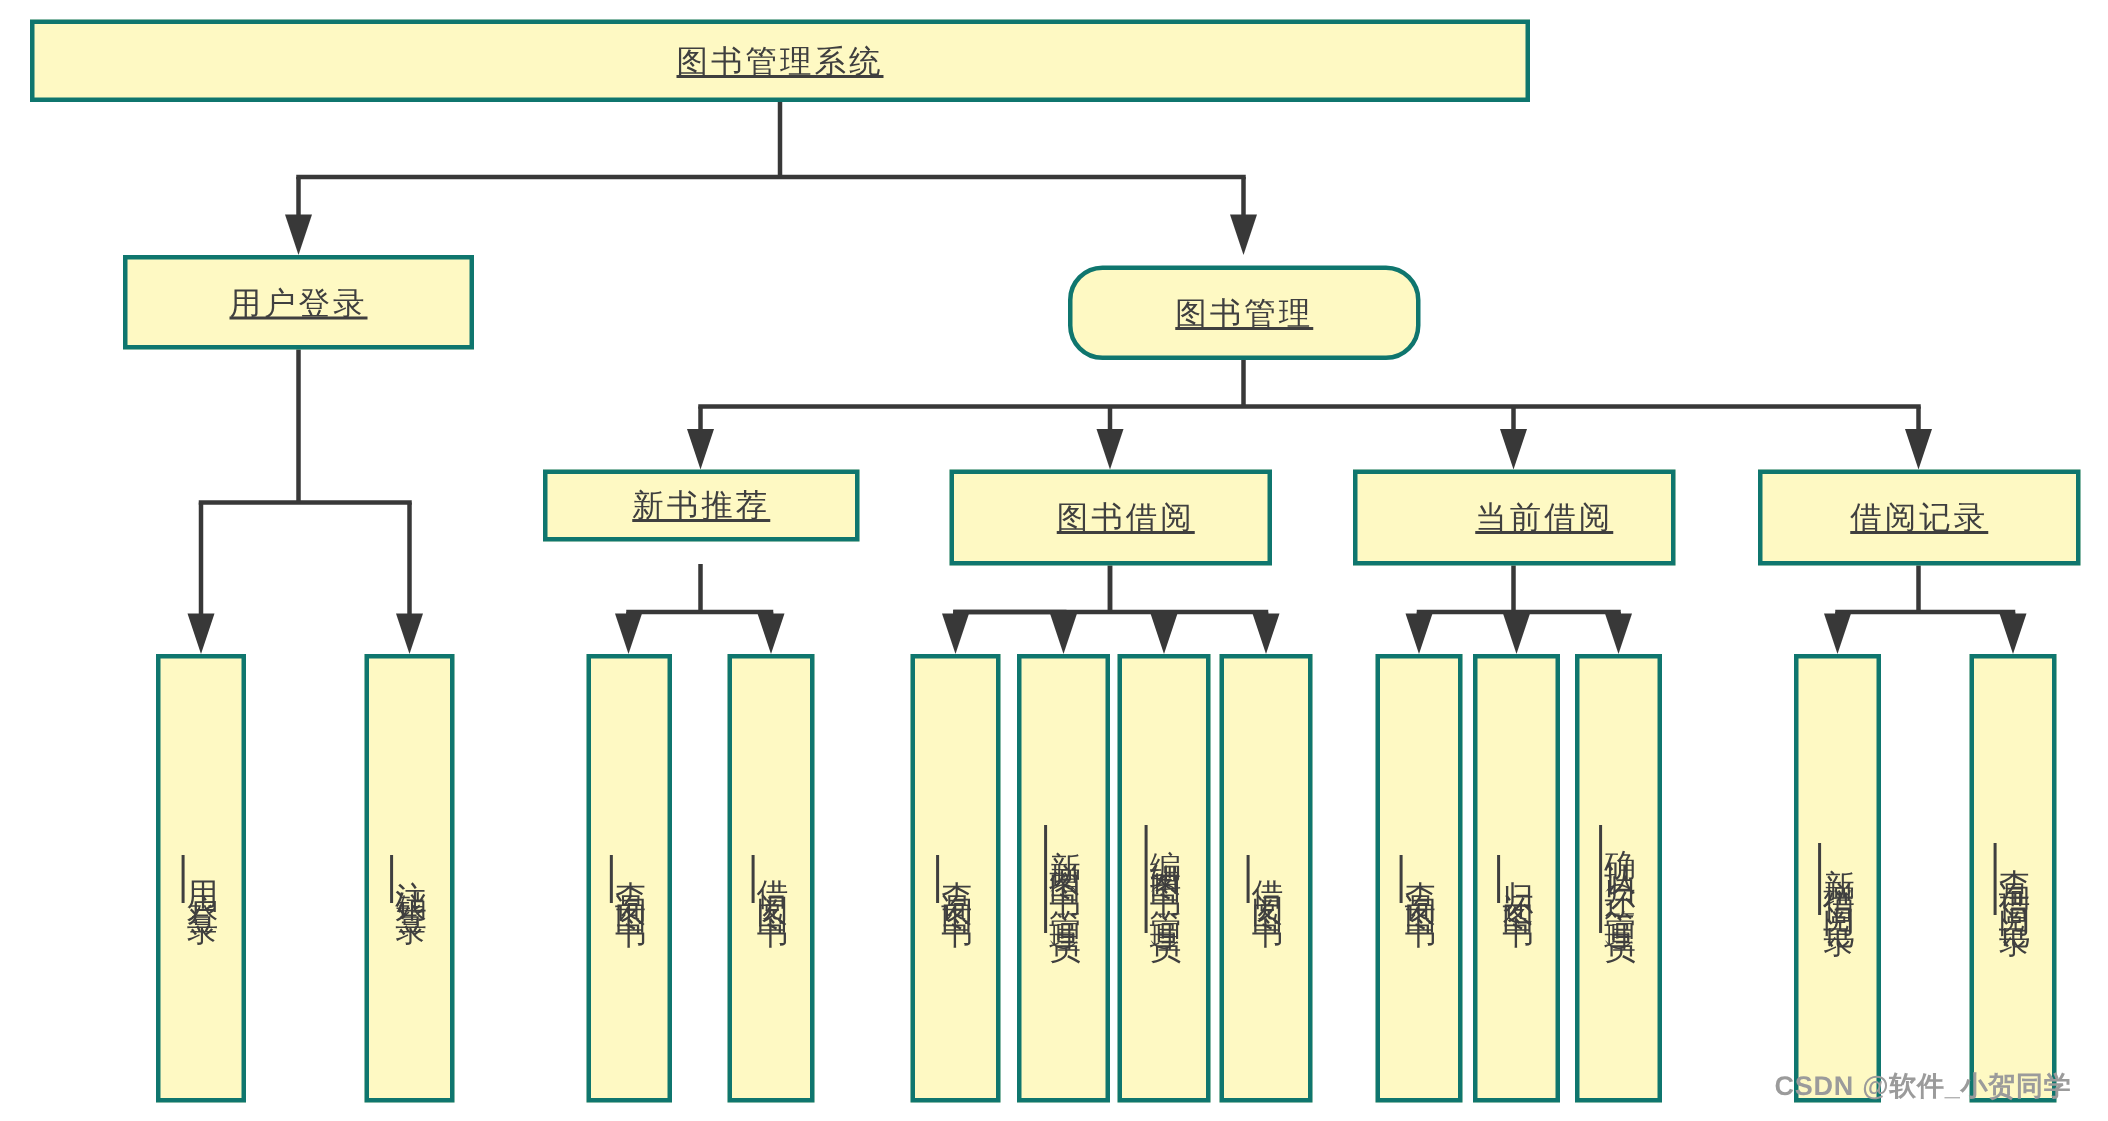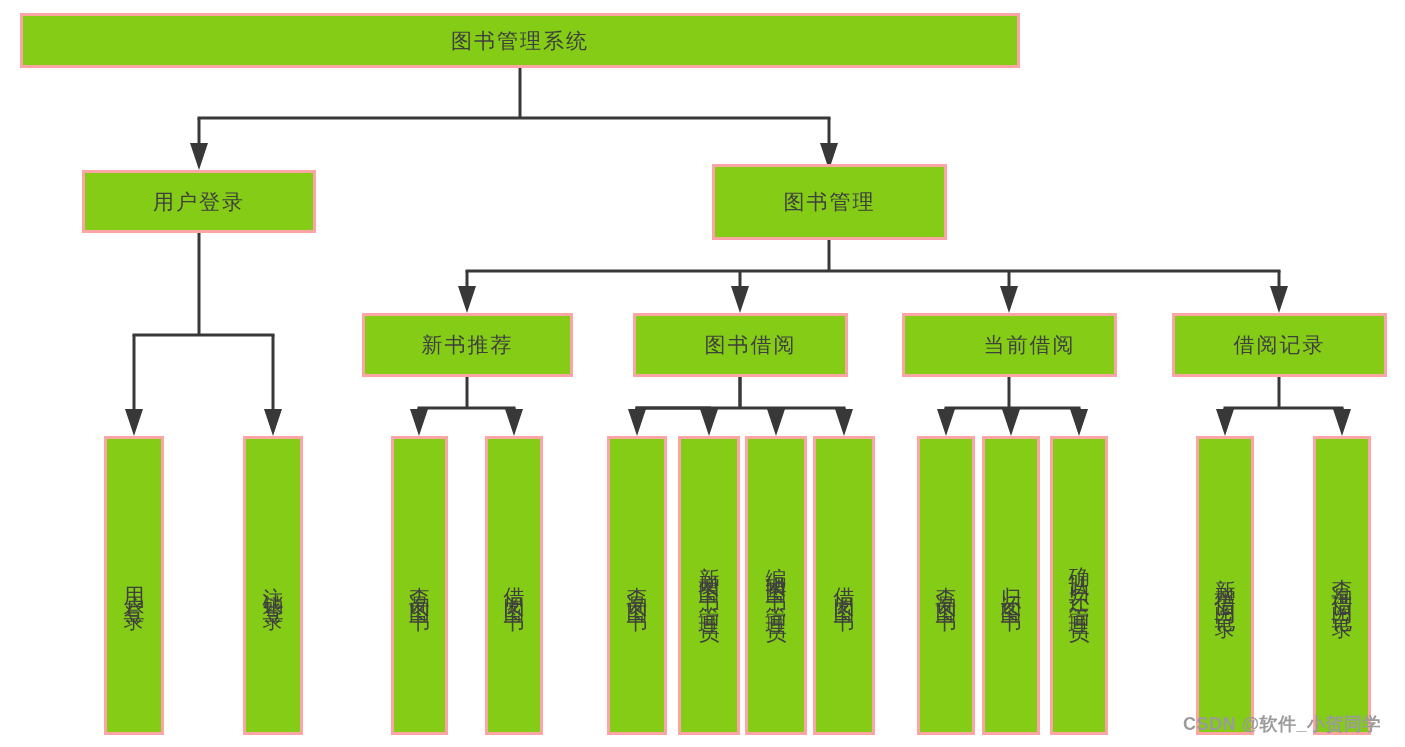--- a/index.html
+++ b/index.html
@@ -17,27 +17,28 @@
   }
   #connectors {
     position: absolute;
     left: 0;
     top: 0;
     z-index: 1;
   }
   .box {
     position: absolute;
     box-sizing: border-box;
-    background: #84cc16;
-    border: 3px solid #fca5a5;
+    background: #fef9c3;
+    border: 3px solid #0f766e;
     color: #3f3f3f;
     display: flex;
     align-items: center;
     justify-content: center;
     z-index: 2;
+    text-decoration: underline;
   }
   .box.h {
     font-size: 21px;
     letter-spacing: 2px;
     white-space: nowrap;
   }
   .box.v span {
     writing-mode: vertical-rl;
     text-orientation: mixed;
     font-size: 21px;
@@ -115,23 +116,23 @@
       <line x1="1223.5" y1="408" x2="1343.5" y2="408" stroke="#383838" stroke-width="3"></line>
       <line x1="1225" y1="408" x2="1225" y2="418" stroke="#383838" stroke-width="3"></line>
       <polygon points="1216,409 1234,409 1225,436" fill="#383838"></polygon>
       <line x1="1342" y1="408" x2="1342" y2="418" stroke="#383838" stroke-width="3"></line>
       <polygon points="1333,409 1351,409 1342,436" fill="#383838"></polygon>
     </svg>
 
   <div class="box h" style="left:20px; top:13px; width:1000px; height:55px;">图书管理系统</div>
 
   <div class="box h" style="left:82px; top:170px; width:234px; height:63px;">用户登录</div>
-  <div class="box h" style="left:712px; top:164px; width:235px; height:76px;">图书管理</div>
+  <div class="box h" style="left:712px; top:177px; width:235px; height:63px;border-radius:23px;">图书管理</div>
 
-  <div class="box h" style="left:362px; top:313px; width:211px; height:64px;">新书推荐</div>
+  <div class="box h" style="left:362px; top:313px; width:211px; height:48px;">新书推荐</div>
   <div class="box h" style="left:633px; top:313px; width:215px; height:64px;padding-left:20px;">图书借阅</div>
   <div class="box h" style="left:902px; top:313px; width:215px; height:64px;padding-left:40px;">当前借阅</div>
   <div class="box h" style="left:1172px; top:313px; width:215px; height:64px;">借阅记录</div>
 
   <div class="box v" style="left:104px; top:436px; width:60px; height:299px;">
     <span>用户登录</span>
   </div>
   <div class="box v" style="left:243px; top:436px; width:60px; height:299px;">
     <span>注销登录</span>
   </div>

